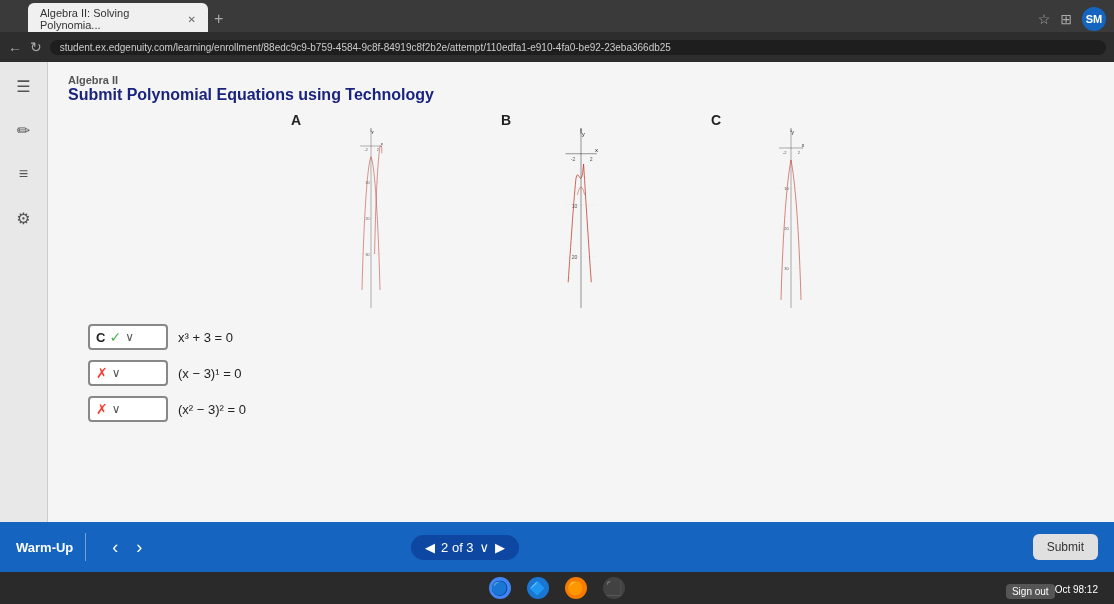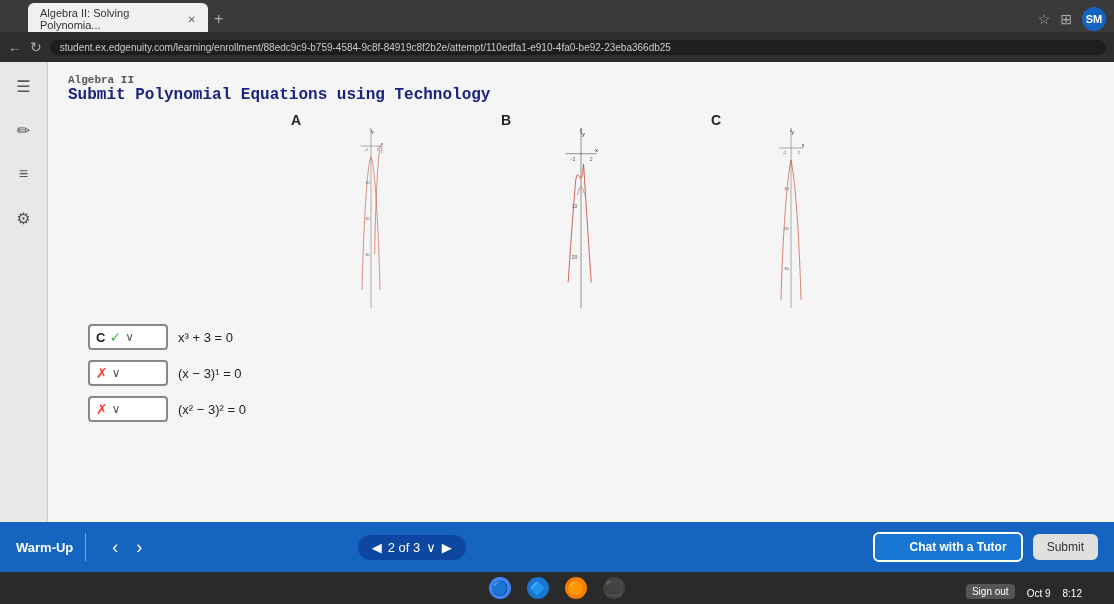--- a/index.html
+++ b/index.html
@@ -131,21 +131,20 @@
     }
 
     
     .workspace {
       flex: 1;
       padding: 12px 20px;
       overflow-y: auto;
     }
     .page-title-section {
       margin-bottom: 8px;
-      font-family: Liberation Mono, monospace;
     }
     .subject-label {
       font-size: 11px;
       color: #555;
       font-weight: bold;
     }
     .page-title {
       font-size: 16px;
       color: #1a237e;
       font-weight: bold;
@@ -321,25 +320,25 @@
       justify-content: center;
       font-size: 14px;
     }
     .sys-icon.chrome { background: #4285F4; }
     .sys-icon.blue { background: #1976d2; }
     .sys-icon.orange { background: #f57c00; }
     .sys-icon.dark { background: #424242; }
 
     .status-bar-right {
       position: absolute;
-      right: 32px;
+      right: 16px;
       bottom: 5px;
       display: flex;
-      align-items: flex-end;
-      gap: 12px;
+      align-items: flex-start;
+      gap: 0;
       color: white;
       font-size: 10px;
     }
     .sign-out-btn {
       background: #555;
       color: white;
       border: none;
       border-radius: 4px;
       padding: 2px 6px;
       font-size: 10px;
@@ -505,24 +504,20 @@
     <button class="arrow-btn">‹</button>
     <button class="arrow-btn">›</button>
   </div>
   <div class="page-indicator">
     <span>◀</span>
     <span>2 of 3</span>
     <span>∨</span>
     <span>▶</span>
   </div>
   <div class="right-actions">
-    <button class="chat-tutor-btn">
-      <span>👤</span>
-      <span>Chat with a Tutor</span>
-    </button>
     <button class="submit-btn">Submit</button>
   </div>
 </div>
 
 <div class="system-bar" style="position: fixed; bottom: 0; left: 0; width: 1114px; z-index: 20;">
   <div class="sys-icon chrome">🔵</div>
   <div class="sys-icon blue">🔷</div>
   <div class="sys-icon orange">🟠</div>
   <div class="sys-icon dark">⬛</div>
   <div class="status-bar-right">

